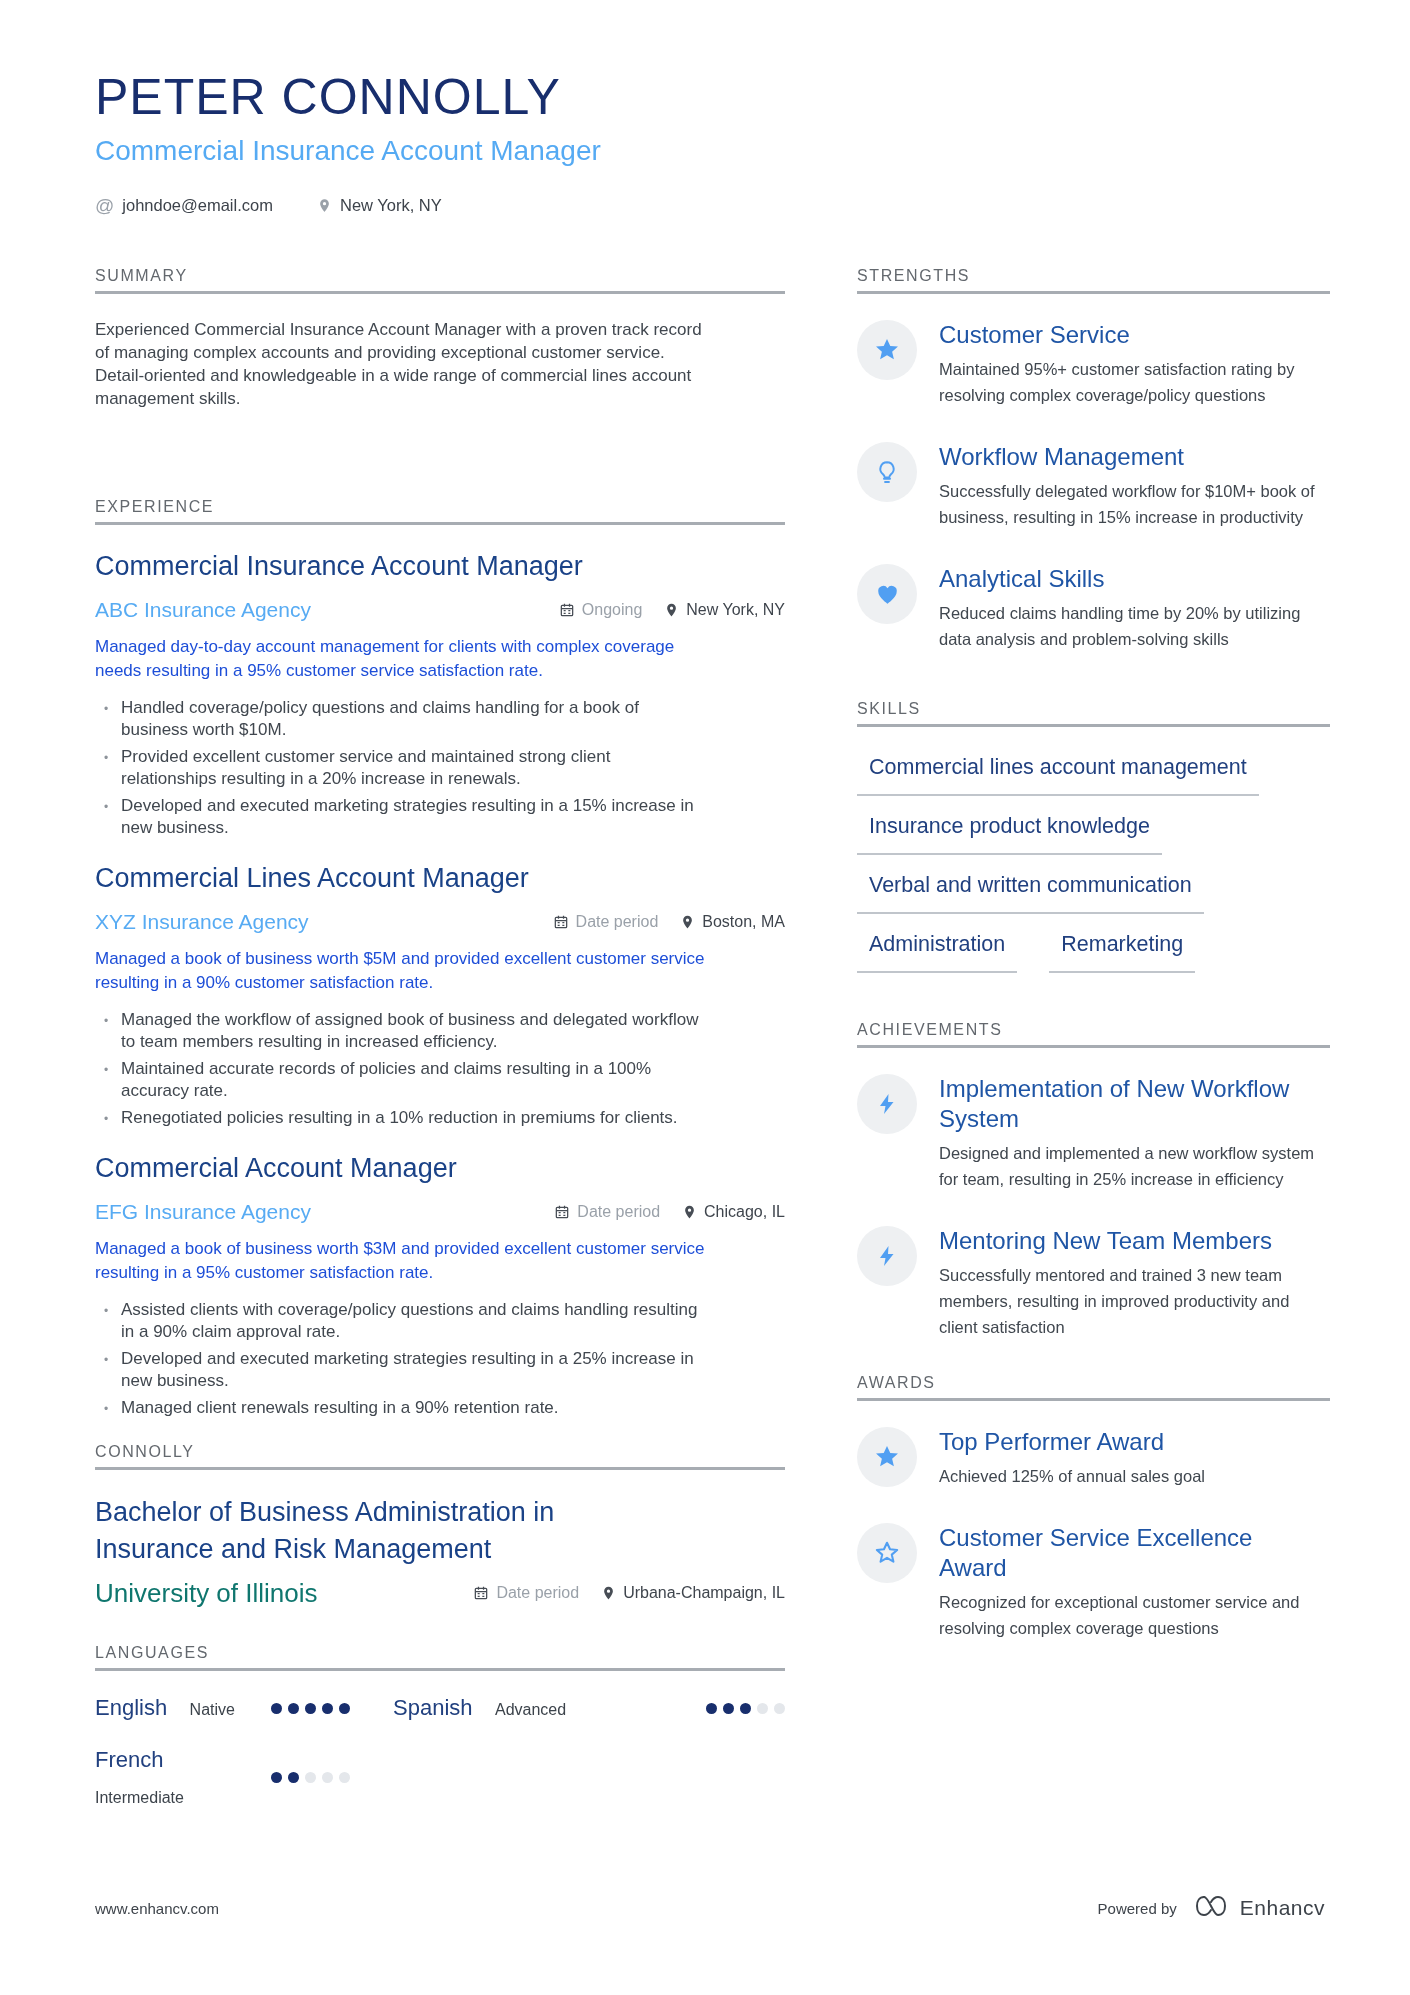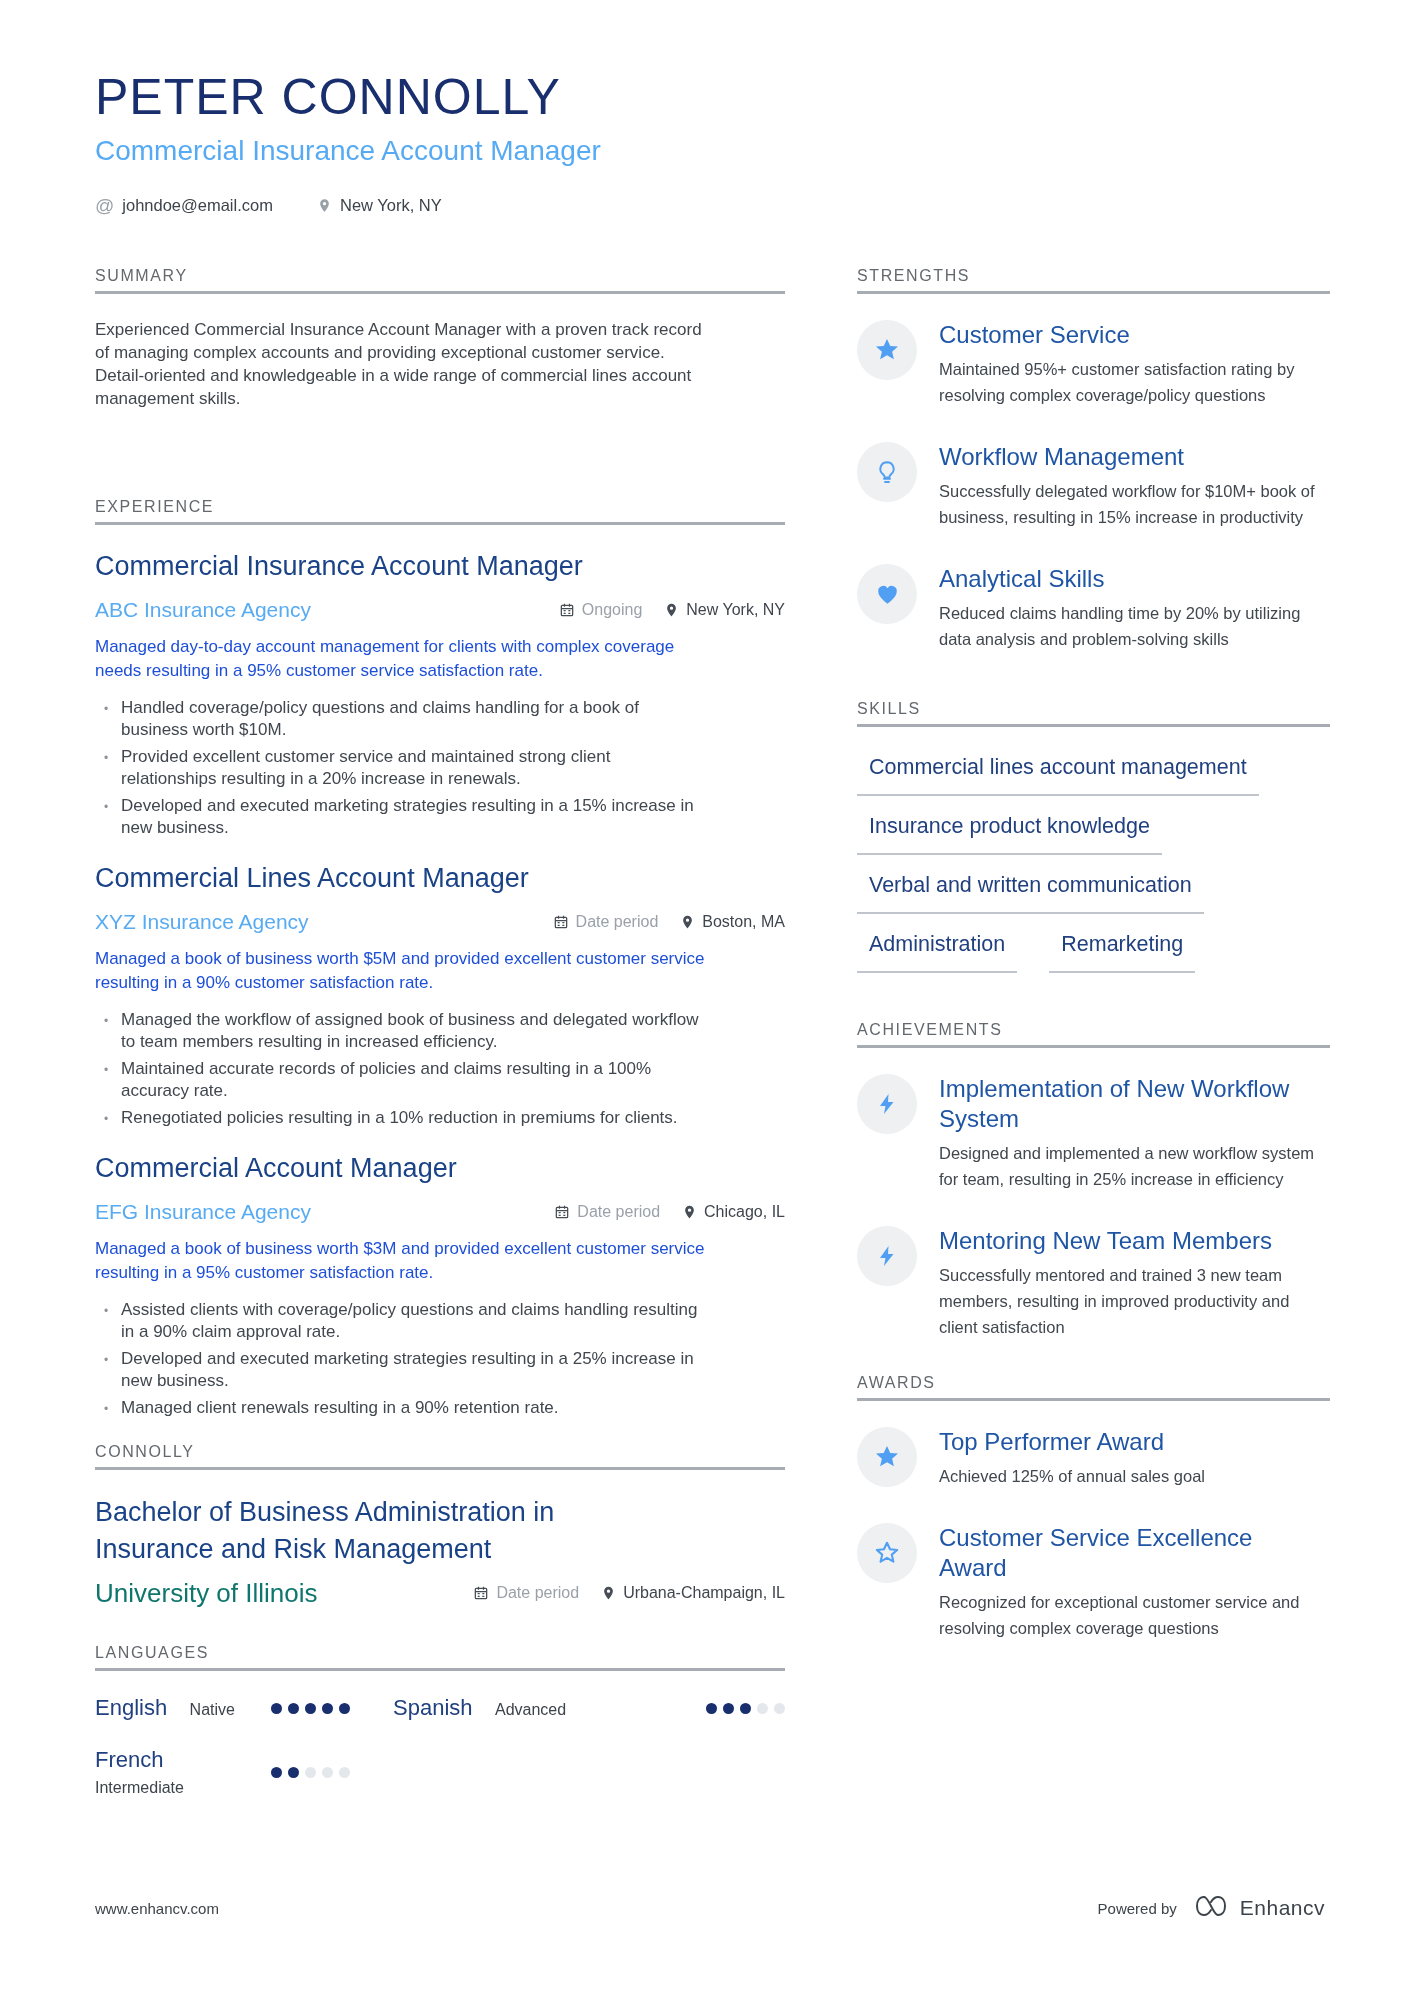--- a/index.html
+++ b/index.html
@@ -52,21 +52,21 @@
   .edu-row { display:flex; justify-content:space-between; align-items:center; margin-top:10px; height:30px; }
   .edu-school { font-size:26px; color:#0f766e; }
 
   
   .sec-languages { margin-top:36px; }
   .langs { margin-top:24px; display:grid; grid-template-columns:255px 1fr; column-gap:43px; row-gap:26px; }
   .lang { display:flex; justify-content:space-between; align-items:center; }
   .lang-text .lang-name { font-size:22px; color:#21407f; display:inline-block; margin-right:18px; }
   .lang-text .lang-level { font-size:16px; color:#3c434b; display:inline-block; }
   .lang:nth-child(3) .lang-name, .lang:nth-child(3) .lang-level { display:block; margin-right:0; }
-  .lang:nth-child(3) .lang-level { margin-top:6px; }
+  .lang:nth-child(3) .lang-level { margin-top:16px; }
   .dots { display:flex; gap:6px; }
   .dot { width:11px; height:11px; border-radius:50%; background:#e4e7eb; }
   .dot.filled { background:#182e6d; }
 
   
   .side-items { margin-top:26px; }
   .side-item { display:flex; gap:22px; margin-bottom:34px; }
   .side-icon { width:60px; height:60px; border-radius:50%; background:#eef0f2; flex:none;
                display:flex; align-items:center; justify-content:center; color:#519ff2; }
   .side-icon svg { display:block; }

